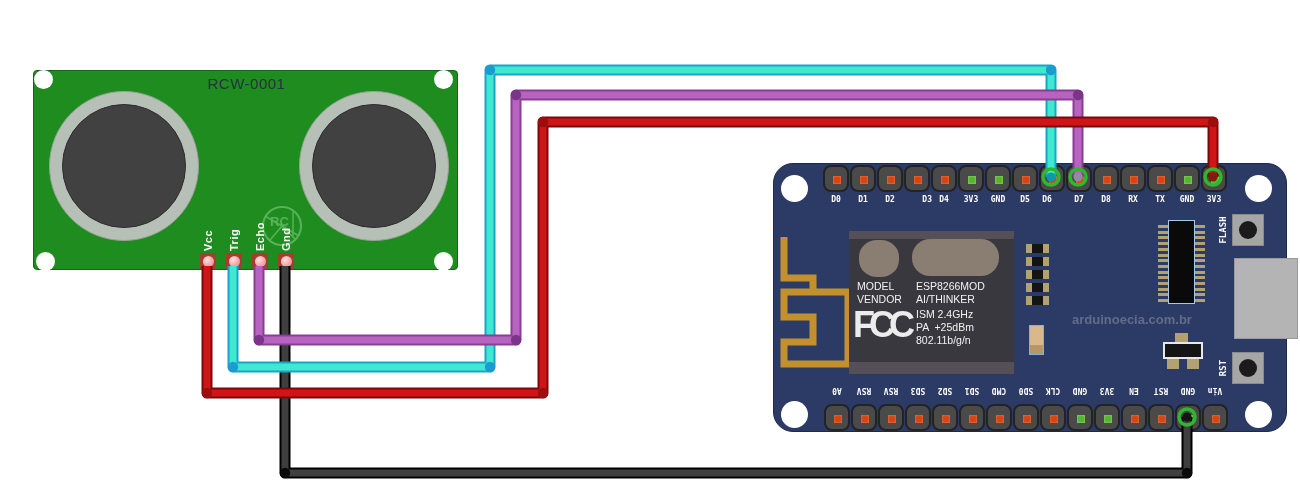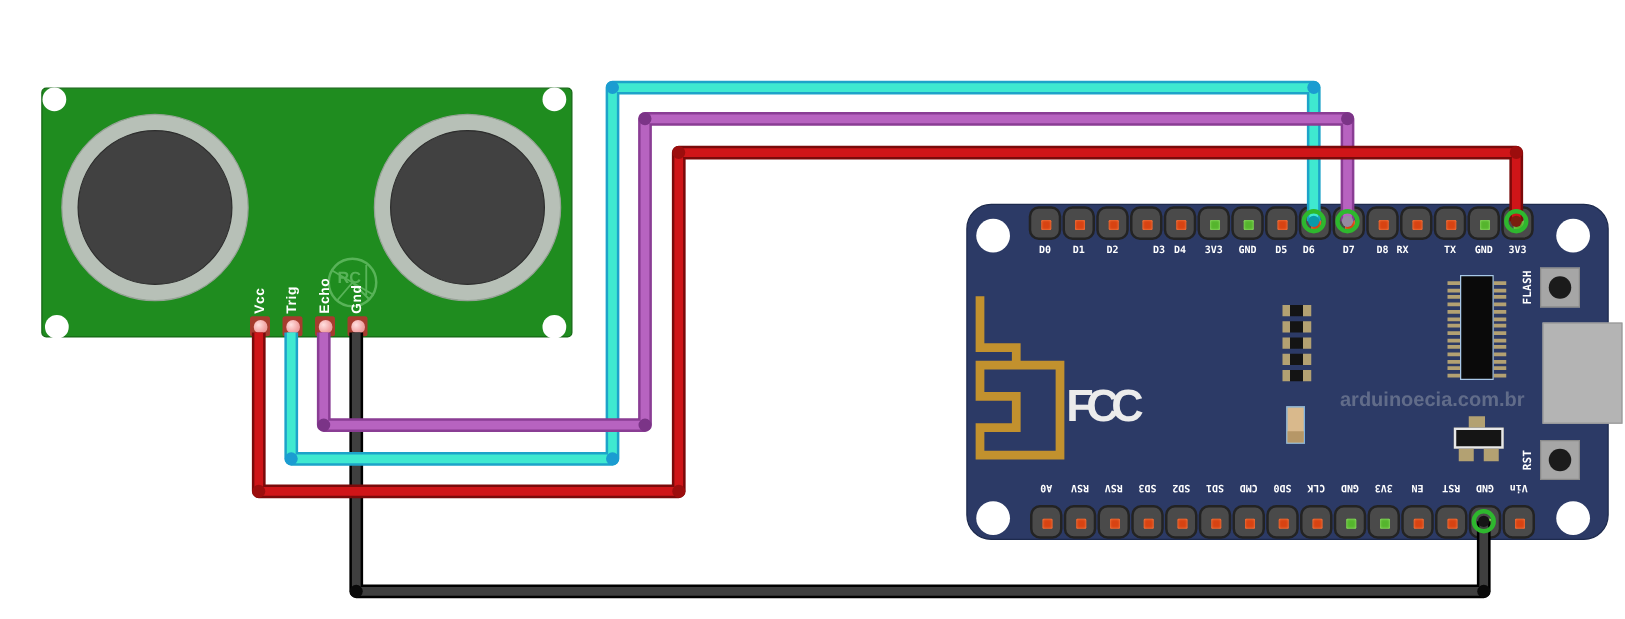--- a/index.html
+++ b/index.html
@@ -36,21 +36,21 @@
   .pin-square.green{background:#55b52d;box-shadow:inset 0 0 2px #b4f08a;}
   .pin-label{width:30px;text-align:center;color:#ffffff;font-size:8px;font-weight:bold;
              font-family:"DejaVu Sans Mono", monospace;}
   .pin-label.flip{transform:rotate(180deg);}
   #esp-module{left:848px;top:230px;width:165px;height:143px;background:#39383f;}
   .module-strip{left:0;width:165px;background:#554f58;}
   .blob{background:#8a7d71;}
   .module-text{color:#f2f2f2;font-size:10.5px;line-height:13px;white-space:pre;}
   #fcc-logo{left:852px;top:303px;font-size:36px;font-weight:bold;color:#ececec;
             letter-spacing:-6px;font-family:"Liberation Sans", sans-serif;}
-  #watermark{left:1071px;top:311px;font-size:16px;font-weight:bold;color:#6b7590;opacity:.85;}
+  #watermark{left:1071px;top:311px;font-size:13px;font-weight:bold;color:#6b7590;opacity:.85;}
   .btn-outer{width:32px;height:32px;background:#a6a6a6;border:1px solid #8a8a8a;box-sizing:border-box;}
   .btn-circle{position:absolute;left:6px;top:6px;width:18px;height:18px;border-radius:50%;background:#1b1b1b;}
   .btn-label{width:44px;height:12px;color:#ffffff;font-size:9px;font-weight:bold;
              font-family:"DejaVu Sans Mono", monospace;text-align:center;transform:rotate(-90deg);}
   #usb-connector{left:1233px;top:257px;width:64px;height:81px;background:#b4b4b4;border:1px solid #9a9a9a;box-sizing:border-box;}
   #usb-chip-body{left:1167px;top:219px;width:27px;height:84px;background:#0a0a0a;border:1px solid #a8c8e8;box-sizing:border-box;}
   .chip-pin{width:11px;height:3px;background:#b3a172;}
   .smd-resistor{width:23px;height:9px;
      background:linear-gradient(to right,#b3a172 0 27%,#141414 27% 73%,#b3a172 73%);}
   #capacitor{left:1028px;top:324px;width:15px;height:30px;background:#d9b98c;border:1px solid #7fb2e0;box-sizing:border-box;}
@@ -58,20 +58,21 @@
   #switch-body{left:1162px;top:341px;width:40px;height:17px;background:#151515;border:2px solid #e8e8e8;box-sizing:border-box;}
   .switch-pad{background:#b3a172;}
   #wires-svg{left:0;top:0;}
 </style>
 </head>
 <body>
 
 <div id="scene">
 
   <div id="sensor-board" class="abs">
+    <div class="abs sensor-title">RCW-0001</div>
 
     <div class="abs transducer-outer" style="left:15px;top:20px;">
       <div class="abs transducer-inner"></div>
     </div>
     <div class="abs transducer-outer" style="left:265px;top:20px;">
       <div class="abs transducer-inner"></div>
     </div>
 
     <div class="abs hole" style="left:0px;top:-1px;width:19px;height:19px;"></div>
     <div class="abs hole" style="left:400px;top:-1px;width:19px;height:19px;"></div>
@@ -110,20 +111,33 @@
 
     <div class="abs hole" style="left:7px;top:11px;width:27px;height:27px;"></div>
     <div class="abs hole" style="left:471px;top:11px;width:27px;height:27px;"></div>
     <div class="abs hole" style="left:7px;top:237px;width:27px;height:27px;"></div>
     <div class="abs hole" style="left:471px;top:237px;width:27px;height:27px;"></div>
 
     <svg class="abs" style="left:0;top:0;" width="514" height="269">
       <polyline points="10,73 10,114 39,114 39,128 10,128 10,153 39,153 39,178 10,178 10,200 74,200 74,128 39,128" fill="none" stroke="#c2912e" stroke-width="7" stroke-linejoin="miter"></polyline>
     </svg>
 
+    <div id="esp-module" class="abs" style="left:75px;top:67px;">
+      <div class="abs module-strip" style="top:0;height:8px;"></div>
+      <div class="abs module-strip" style="top:131px;height:12px;"></div>
+      <div class="abs blob" style="left:10px;top:9px;width:40px;height:37px;border-radius:45%;"></div>
+      <div class="abs blob" style="left:63px;top:8px;width:87px;height:37px;border-radius:18px;"></div>
+      <div class="abs module-text" style="left:8px;top:49px;">MODEL</div>
+      <div class="abs module-text" style="left:8px;top:62px;">VENDOR</div>
+      <div class="abs module-text" style="left:67px;top:49px;">ESP8266MOD</div>
+      <div class="abs module-text" style="left:67px;top:62px;">AI/THINKER</div>
+      <div class="abs module-text" style="left:67px;top:77px;">ISM 2.4GHz</div>
+      <div class="abs module-text" style="left:67px;top:90px;">PA  +25dBm</div>
+      <div class="abs module-text" style="left:67px;top:103px;">802.11b/g/n</div>
+    </div>
     <div id="fcc-logo" class="abs" style="left:79px;top:140px;">FCC</div>
 
     <div id="smd-resistors">
         <div class="smd-resistor" style="position: absolute; left: 252px; top: 80px;"></div>
         <div class="smd-resistor" style="position: absolute; left: 252px; top: 93px;"></div>
         <div class="smd-resistor" style="position: absolute; left: 252px; top: 106px;"></div>
         <div class="smd-resistor" style="position: absolute; left: 252px; top: 119px;"></div>
         <div class="smd-resistor" style="position: absolute; left: 252px; top: 132px;"></div>
       </div>
     <div id="capacitor" class="abs" style="left:255px;top:161px;">
@@ -222,21 +236,21 @@
           <div class="pin-square red"></div>
         </div>
         <div class="pin-label" style="position: absolute; left: 290px; top: 31px;">D7</div>
         <div class="pin-pad" style="position: absolute; left: 319px; top: 1px;">
           <div class="pin-square red"></div>
         </div>
         <div class="pin-label" style="position: absolute; left: 317px; top: 31px;">D8</div>
         <div class="pin-pad" style="position: absolute; left: 346px; top: 1px;">
           <div class="pin-square red"></div>
         </div>
-        <div class="pin-label" style="position: absolute; left: 333px; top: 31px;">RX</div>
+        <div class="pin-label" style="position: absolute; left: 344px; top: 31px;">RX</div>
         <div class="pin-pad" style="position: absolute; left: 373px; top: 1px;">
           <div class="pin-square red"></div>
         </div>
         <div class="pin-label" style="position: absolute; left: 371px; top: 31px;">TX</div>
         <div class="pin-pad" style="position: absolute; left: 400px; top: 1px;">
           <div class="pin-square green"></div>
         </div>
         <div class="pin-label" style="position: absolute; left: 398px; top: 31px;">GND</div>
         <div class="pin-pad" style="position: absolute; left: 427px; top: 1px;">
           <div class="pin-square green"></div>

